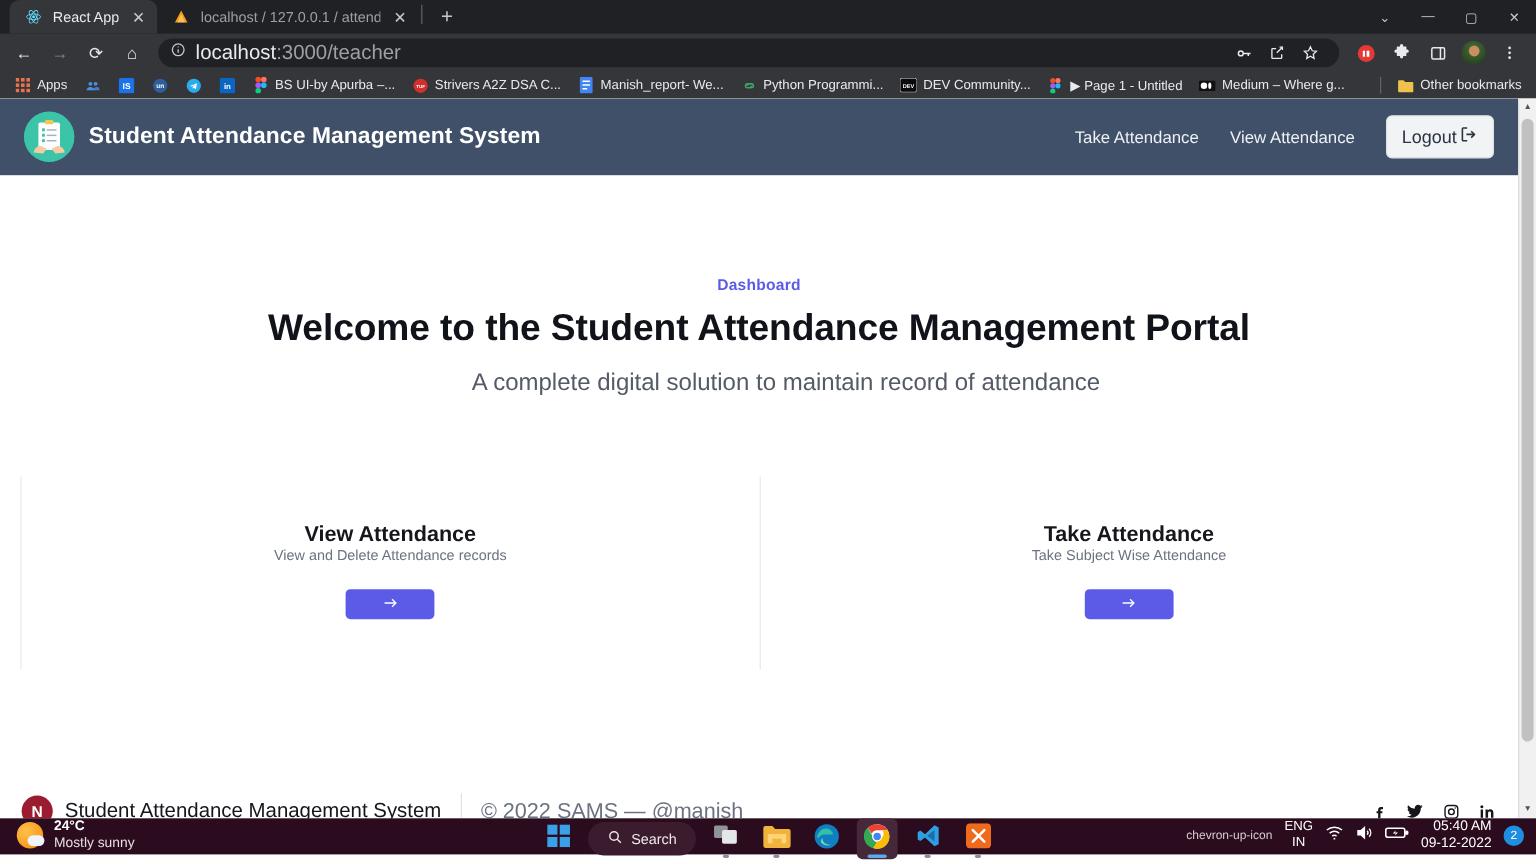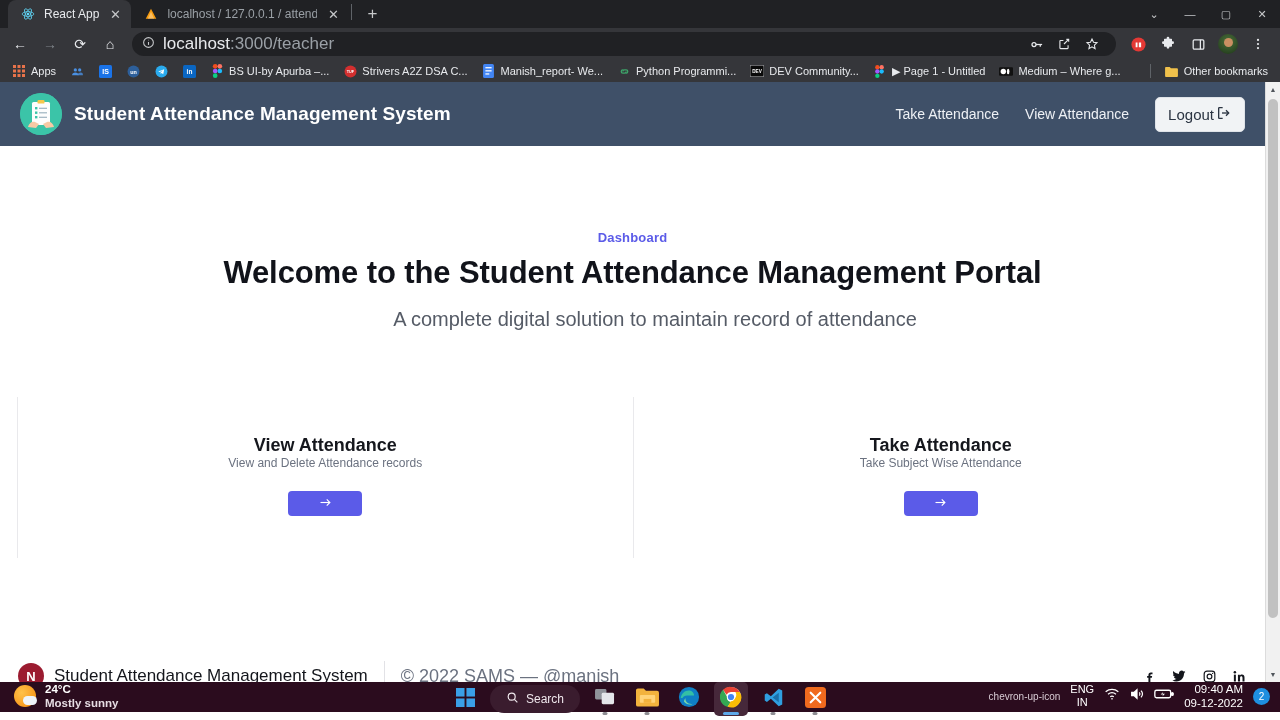--- a/index.html
+++ b/index.html
@@ -100,21 +100,21 @@
   
   .taskbar { width: 1280px; height: 30px; background: #2b0c1e; display: flex; align-items: flex-start;
              position: relative; color: #fff; }
   .tb-weather { display: flex; align-items: center; gap: 9px; padding-left: 14px; }
   .tb-weather .wicon { width: 22px; height: 22px; border-radius: 50%;
         background: radial-gradient(circle at 35% 35%, #ffc24a 0%, #f79a1e 70%); position: relative; flex:0 0 22px; }
   .tb-weather .wicon::after { content:''; position:absolute; right:-1px; bottom:2px; width:14px; height:9px;
         background:#eef4fa; border-radius:7px; }
   .tb-weather .wtxt { font-size: 11.5px; line-height: 1.25; }
   .tb-weather .wtxt .t { font-weight: 600; }
-  .tb-weather .wtxt .d { color: #e6dde3; font-weight: bold; }
+  .tb-weather .wtxt .d { color: #e6dde3; }
 
   .tb-center { position: absolute; left: 50%; transform: translateX(-50%); display: flex; align-items: center; gap: 8px; }
   .tb-item { width: 34px; height: 34px; border-radius: 5px; display: flex; align-items: center; justify-content: center;
              position: relative; }
   .tb-item.active { background: #46283a; }
   .tb-item .dot { position: absolute; bottom: 1px; left: 50%; transform: translateX(-50%);
                   width: 5px; height: 3px; border-radius: 2px; background: #8d8d93; }
   .tb-item.active .dot { width: 16px; background: #5ea9ea; }
   .tb-search { height: 28px; background: #3a1c2e; border-radius: 14px; display: flex; align-items: center; gap: 7px;
                padding: 0 16px; font-size: 12px; color: #efe7ec; }
@@ -631,18 +631,18 @@
       </span>
       <span>
         <svg width="20" height="14" viewBox="0 0 24 14" fill="none" stroke="#fff" stroke-width="1.6">
             <rect x="1" y="2.5" width="19" height="9" rx="2"></rect>
             <rect x="21" y="5.5" width="2" height="3" rx="1" fill="#fff"></rect>
             <path d="M11 4.5l-3 3.2h3l-1 2.3 3.2-3.3h-3z" fill="#fff" stroke="none"></path>
           </svg>
       </span>
     </span>
     <span class="tb-clock">
-      <div>09:40 AM</div>
+      <div>05:40 AM</div>
       <div>09-12-2022</div>
     </span>
     <span class="tb-badge">2</span>
   </div>
 </div>
 
 </body></html>

